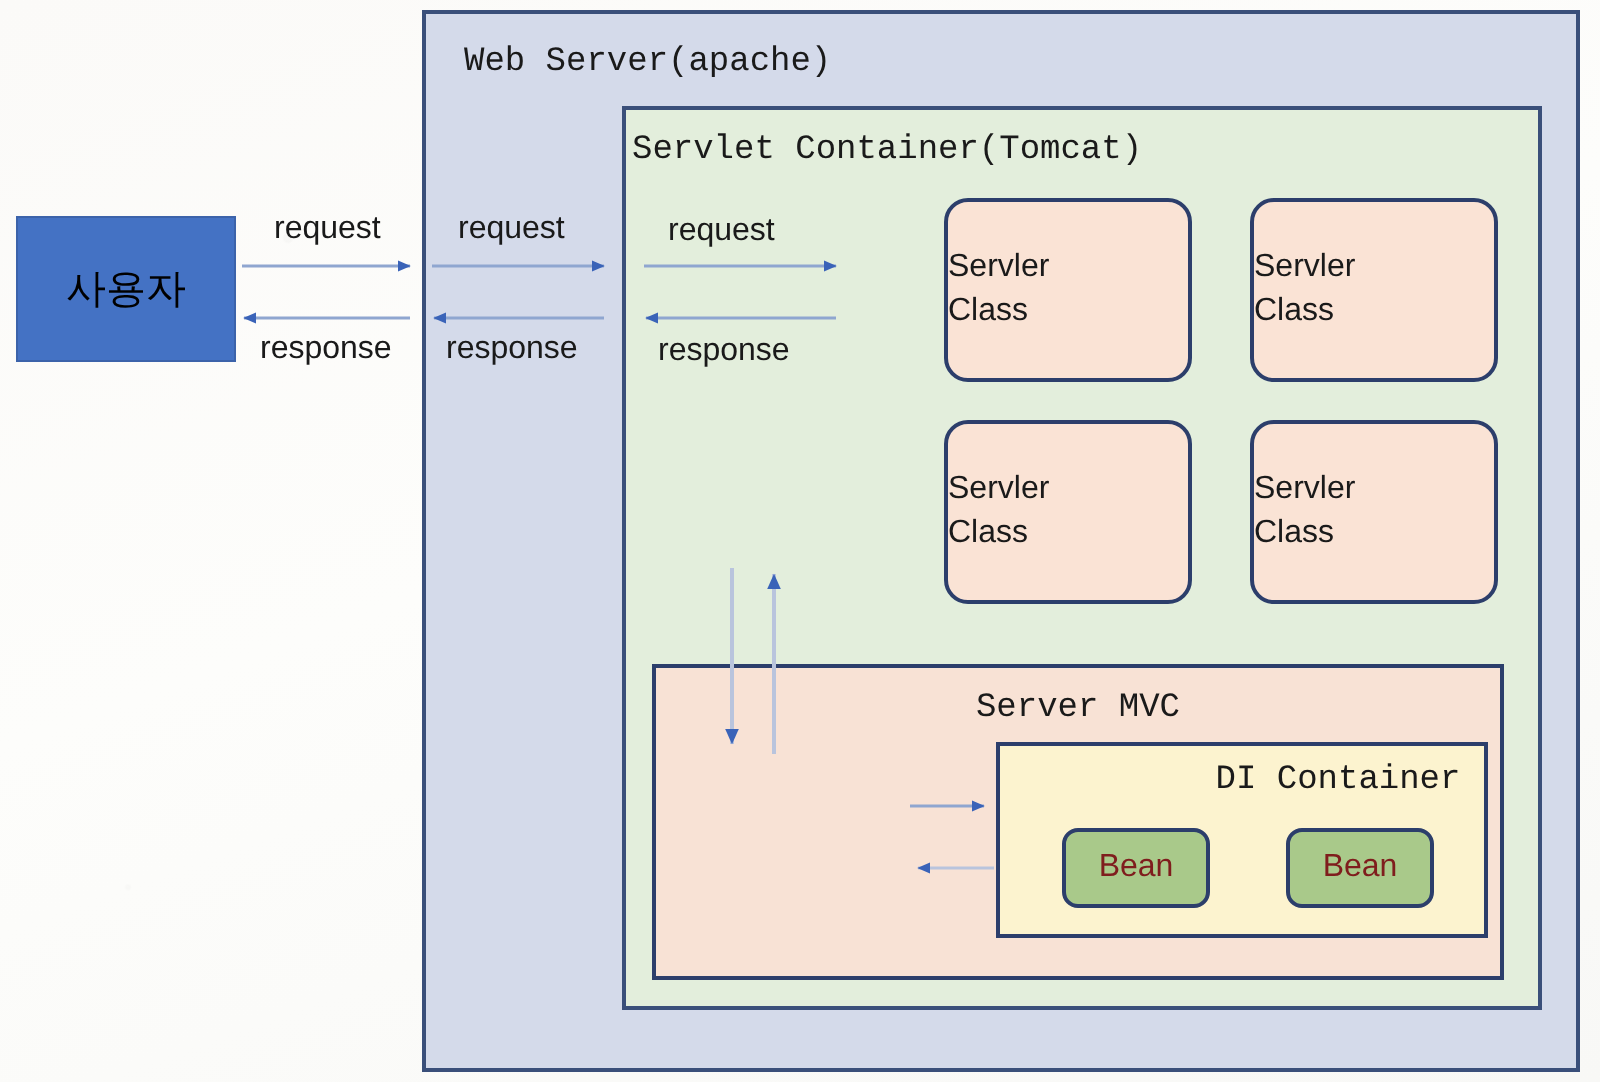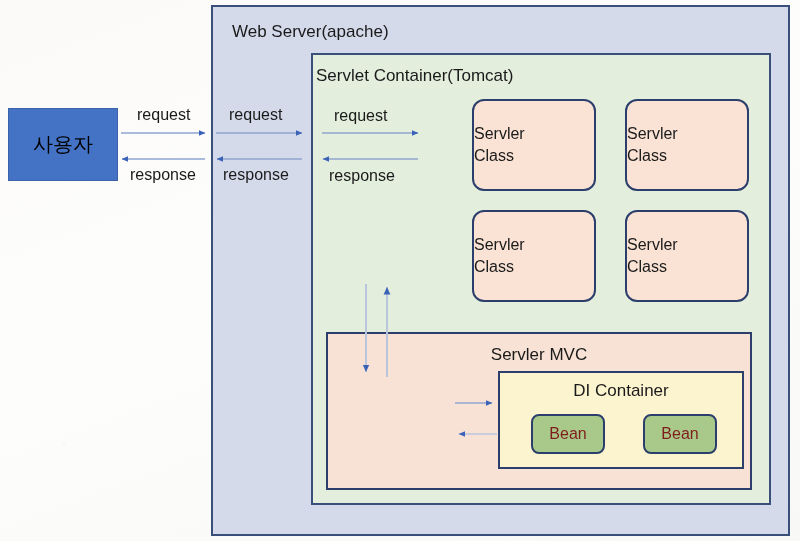--- a/index.html
+++ b/index.html
@@ -62,25 +62,26 @@
     height: 98px;
     background: #fcf3cf;
     border: 2px solid #2c3e6b;
   }
   .panel-title {
     position: absolute;
     font-size: 17px;
     color: #1a1a1a;
     white-space: nowrap;
     line-height: 1;
+    font-family: Liberation Mono, monospace;
   }
   .title-webserver { left: 19px; top: 16px; }
   .title-servlet   { left: 3px; top: 12px; }
   .title-springmvc { left: 0; top: 12px; width: 100%; text-align: center; }
-  .title-dicontainer { left: 0; top: 9px; width: 100%; text-align: center; }
+  .title-dicontainer { left: 0; top: 9px; width: 100%; text-align: center; padding-left: 48px; }
 
   
   .user-box {
     position: absolute;
     left: 8px;
     top: 108px;
     width: 110px;
     height: 73px;
     background: #4472c4;
     border: 1px solid #3c63aa;
@@ -176,21 +177,21 @@
 
   <div class="panel webserver">
     <div class="panel-title title-webserver">Web Server(apache)</div>
   </div>
 
   <div class="panel servlet-container">
     <div class="panel-title title-servlet">Servlet Container(Tomcat)</div>
   </div>
 
   <div class="panel springmvc">
-    <div class="panel-title title-springmvc">Servler MVC</div>
+    <div class="panel-title title-springmvc">Server MVC</div>
   </div>
 
   <div class="panel dicontainer">
     <div class="panel-title title-dicontainer">DI Container</div>
   </div>
 
   <div class="user-box">
     <span>사용자</span>
   </div>
 

